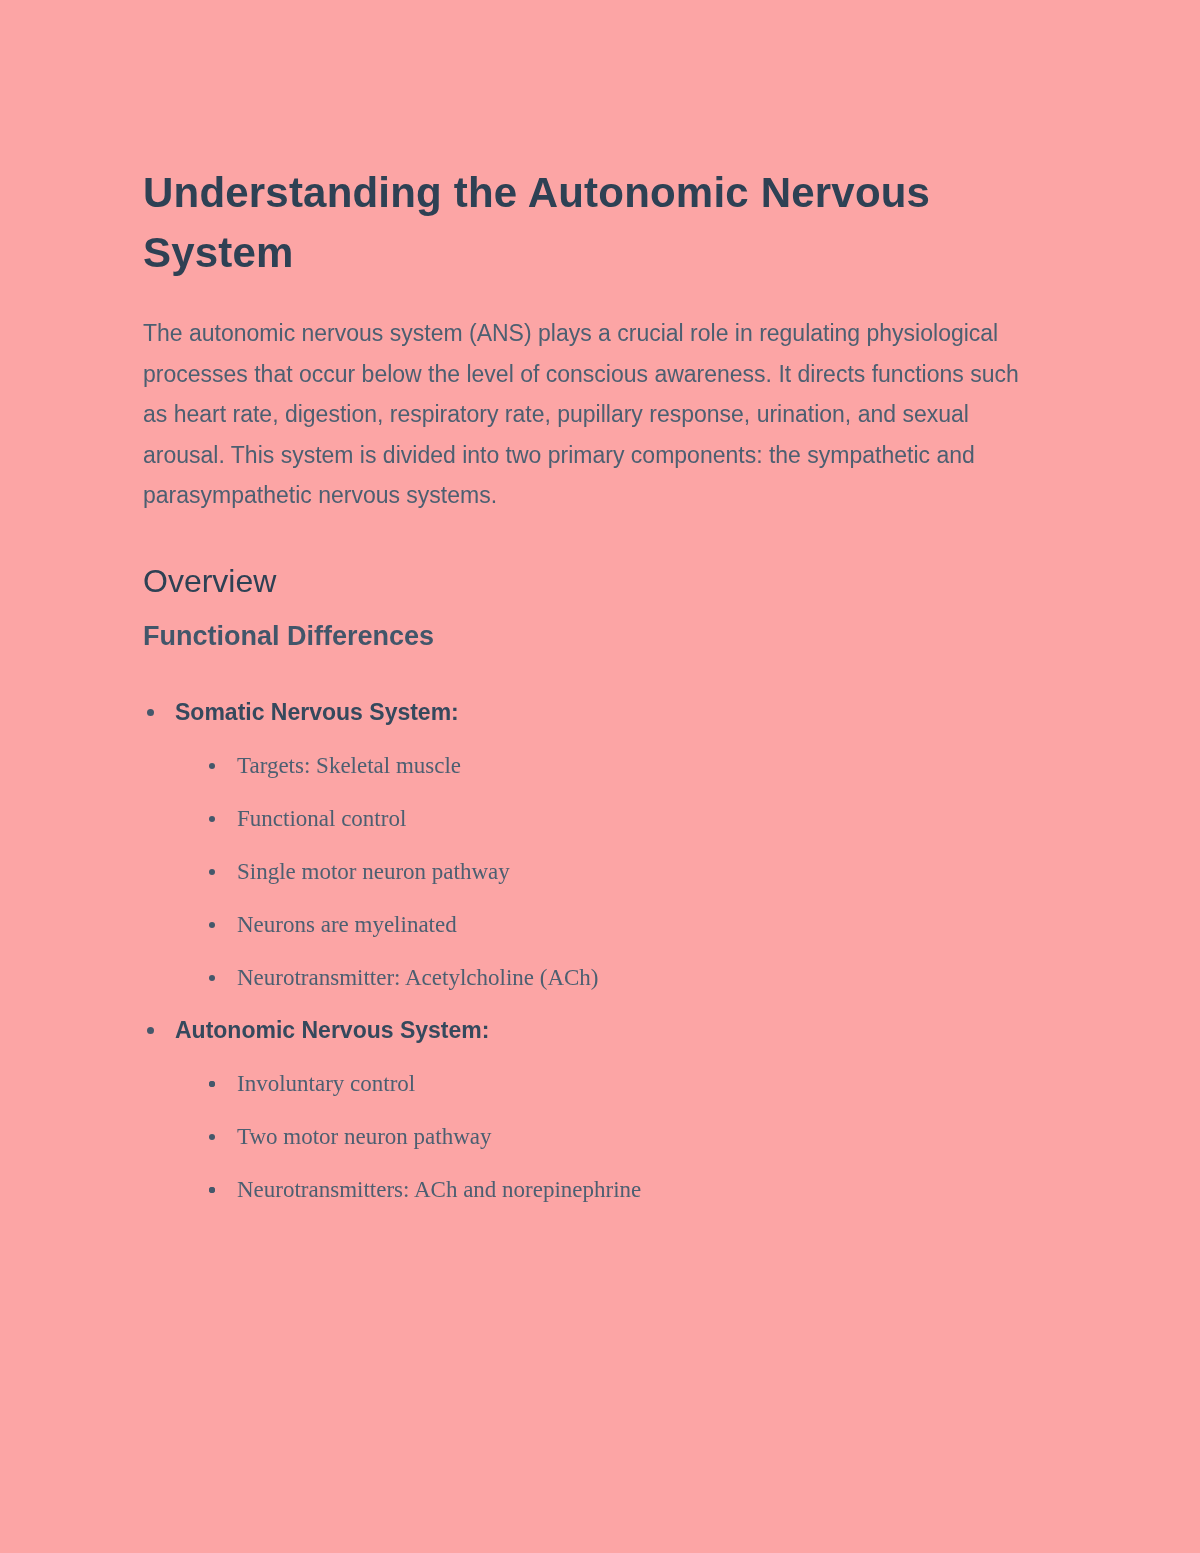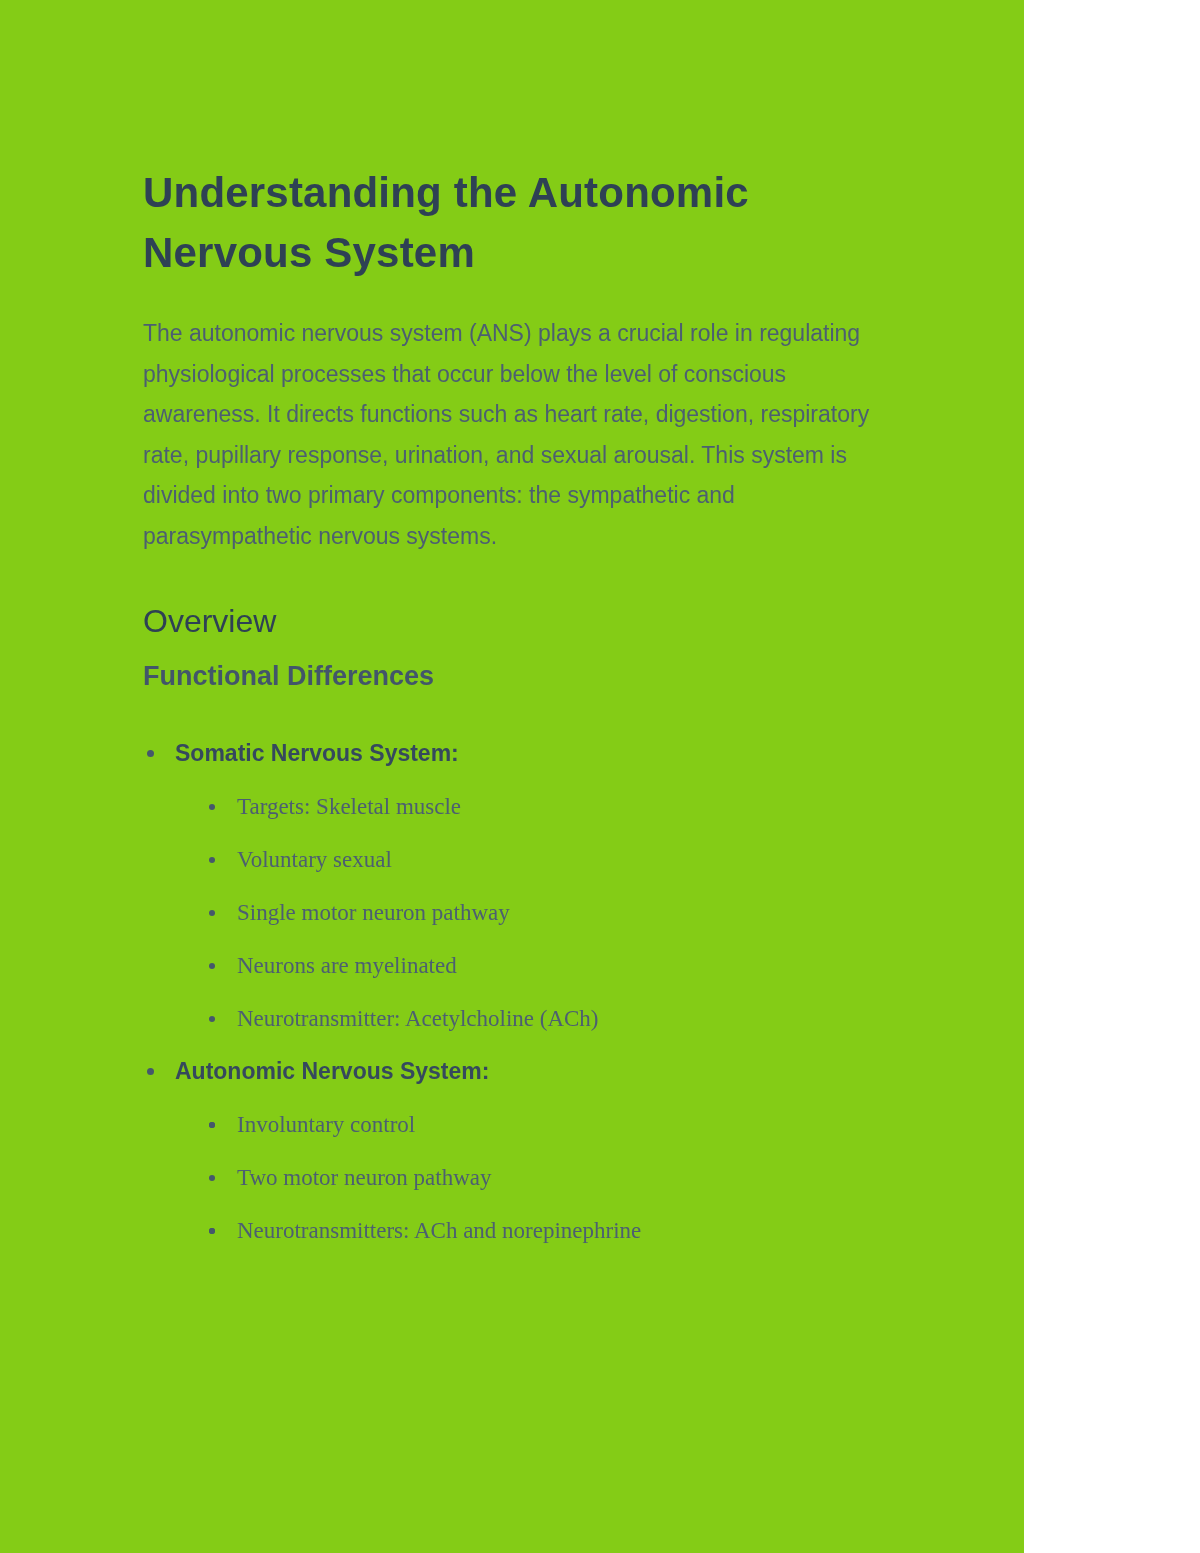--- a/index.html
+++ b/index.html
@@ -2,23 +2,23 @@
 <html><head>
 <meta charset="utf-8">
 <style>
   * { box-sizing: border-box; }
   html, body {
     margin: 0;
     padding: 0;
     background: #ffffff;
   }
   .page {
-    width: 1024px;
+    width: 1200px;
     min-height: 1553px;
-    background: #84cc16;
+    background: #fca5a5;
     font-family: "Liberation Sans", sans-serif;
     padding: 163px 140px 60px 143px;
   }
   .content {
     max-width: 905px;
   }
   h1.page-title {
     margin: 0 0 30px 0;
     font-size: 42px;
     line-height: 1.43;
@@ -113,21 +113,21 @@
       <li class="list-item-l1">
         <span class="bullet-dot"></span>
         <span class="item-header">Somatic Nervous System:</span>
         <ul class="list-nested">
           <li class="list-item-l2">
             <span class="bullet-dot"></span>
             <span>Targets: Skeletal muscle</span>
           </li>
           <li class="list-item-l2">
             <span class="bullet-dot"></span>
-            <span>Voluntary sexual</span>
+            <span>Functional control</span>
           </li>
           <li class="list-item-l2">
             <span class="bullet-dot"></span>
             <span>Single motor neuron pathway</span>
           </li>
           <li class="list-item-l2">
             <span class="bullet-dot"></span>
             <span>Neurons are myelinated</span>
           </li>
           <li class="list-item-l2">

